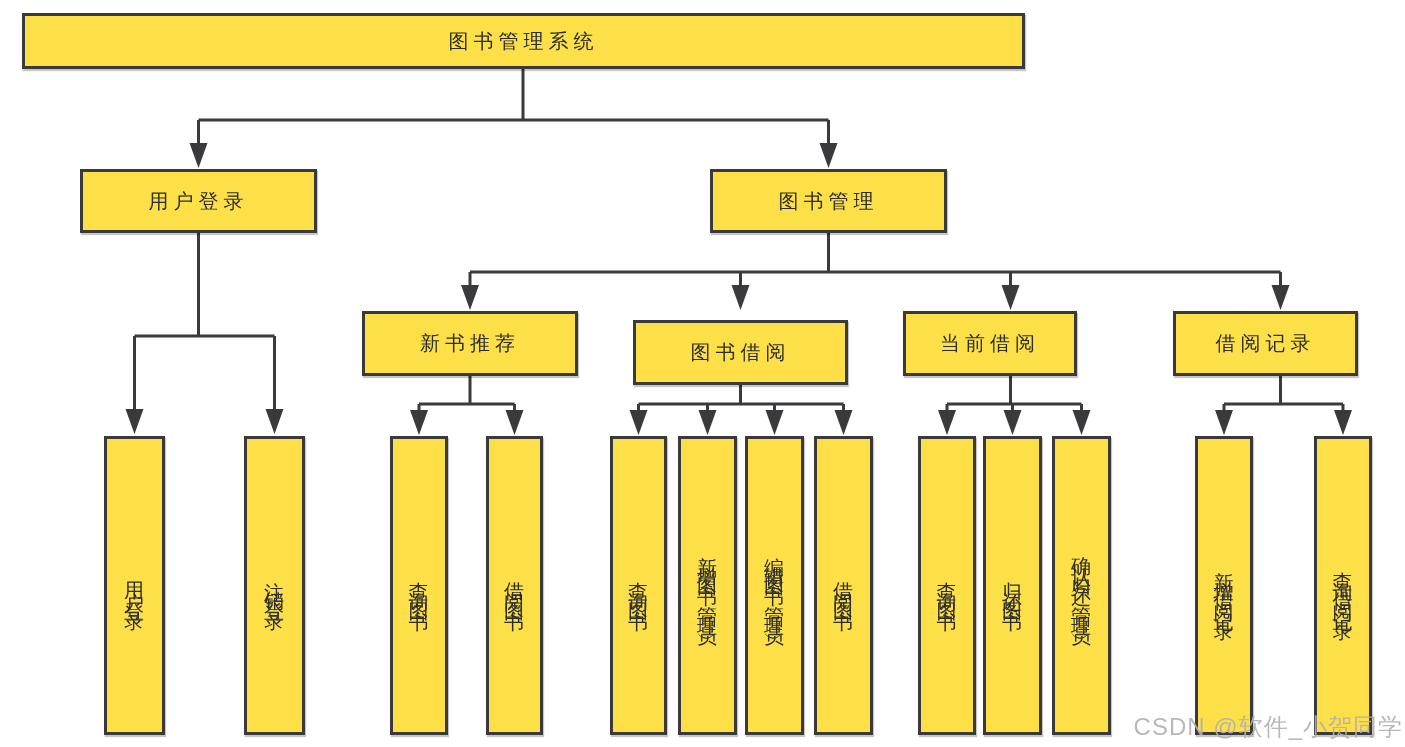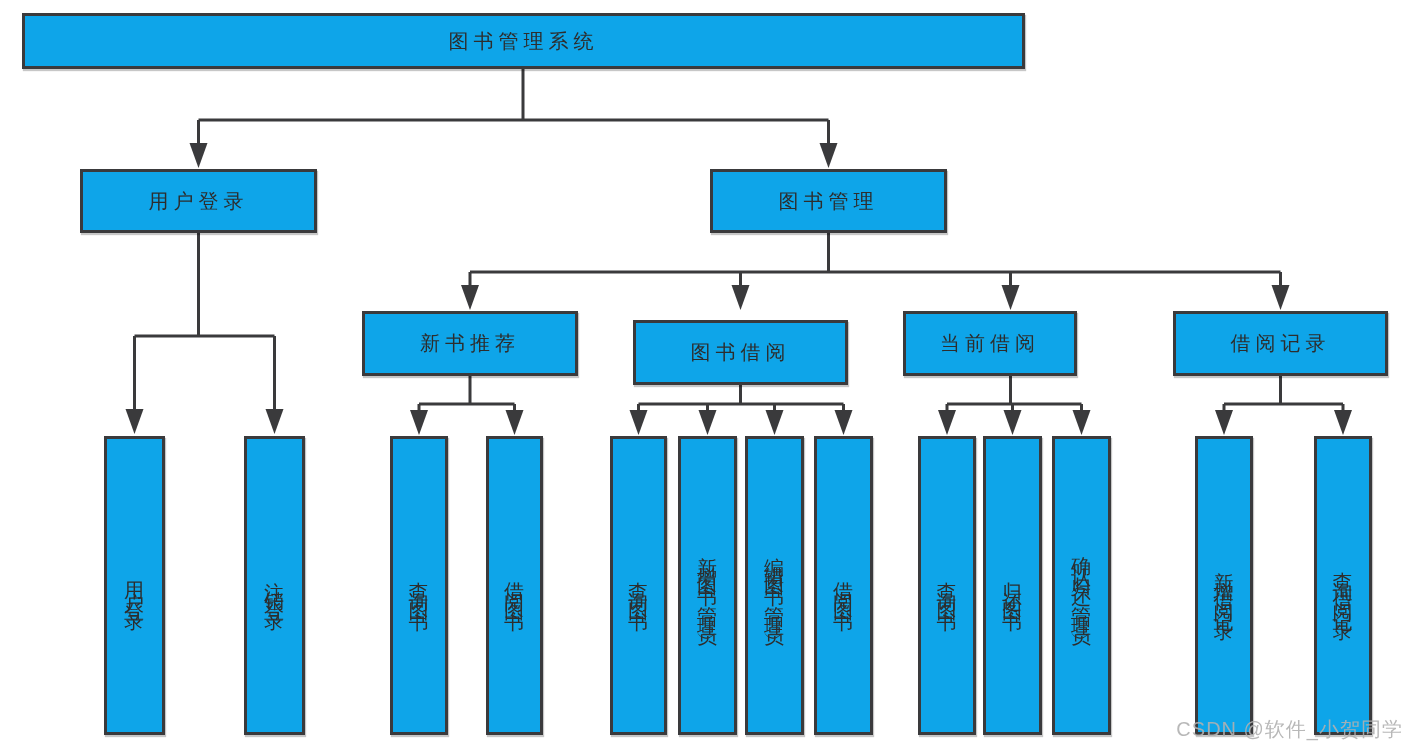--- a/index.html
+++ b/index.html
@@ -16,21 +16,21 @@
     background:var(--background);
     font-family:"Liberation Sans","DejaVu Sans",sans-serif;
     overflow:hidden;
   }
   .connectors{position:absolute;left:0;top:0;width:1405px;height:747px;}
   .connectors path{stroke:var(--line);stroke-width:3;fill:none;}
   .connectors polygon{fill:var(--line);stroke:none;}
   .box{
     position:absolute;
     box-sizing:border-box;
-    background:#0ea5e9;
+    background:#fde047;
     border:3px solid var(--border);
     display:flex;align-items:center;justify-content:center;
     box-shadow:1px 2px 1px rgba(0,0,0,0.22);
   }
   .hbox .label{
     font-size:20px;
     letter-spacing:5px;
     color:var(--text);
     white-space:nowrap;
   }
@@ -39,21 +39,21 @@
     text-orientation:mixed;
     font-size:20px;
     line-height:1;
     letter-spacing:10px;
     color:var(--text);
     white-space:nowrap;
   }
   .watermark{
     position:absolute;
     right:2px;bottom:4px;
-    font-size:20px;
+    font-size:24px;
     letter-spacing:1px;
     color:var(--watermark);
     z-index:5;
     opacity:.9;
   }
 </style>
 </head>
 <body>
 
 <div class="canvas">
@@ -102,21 +102,21 @@
 
   <div class="box hbox" style="left:710px;top:169px;width:237px;height:64px">
     <span class="label">图书管理</span>
   </div>
   <div class="box hbox" style="left:633px;top:320px;width:215px;height:65px">
     <span class="label">图书借阅</span>
   </div>
   <div class="box hbox" style="left:903px;top:311px;width:174px;height:65px">
     <span class="label">当前借阅</span>
   </div>
-  <div class="box hbox" style="left:1173px;top:311px;width:215px;height:65px">
+  <div class="box hbox" style="left:1173px;top:311px;width:185px;height:65px">
     <span class="label">借阅记录</span>
   </div>
 
   <div class="box vbox" style="left:104px;top:436px;width:61px;height:299px">
     <span class="label">用户登录</span>
   </div>
   <div class="box vbox" style="left:244px;top:436px;width:61px;height:299px">
     <span class="label">注销登录</span>
   </div>
 

